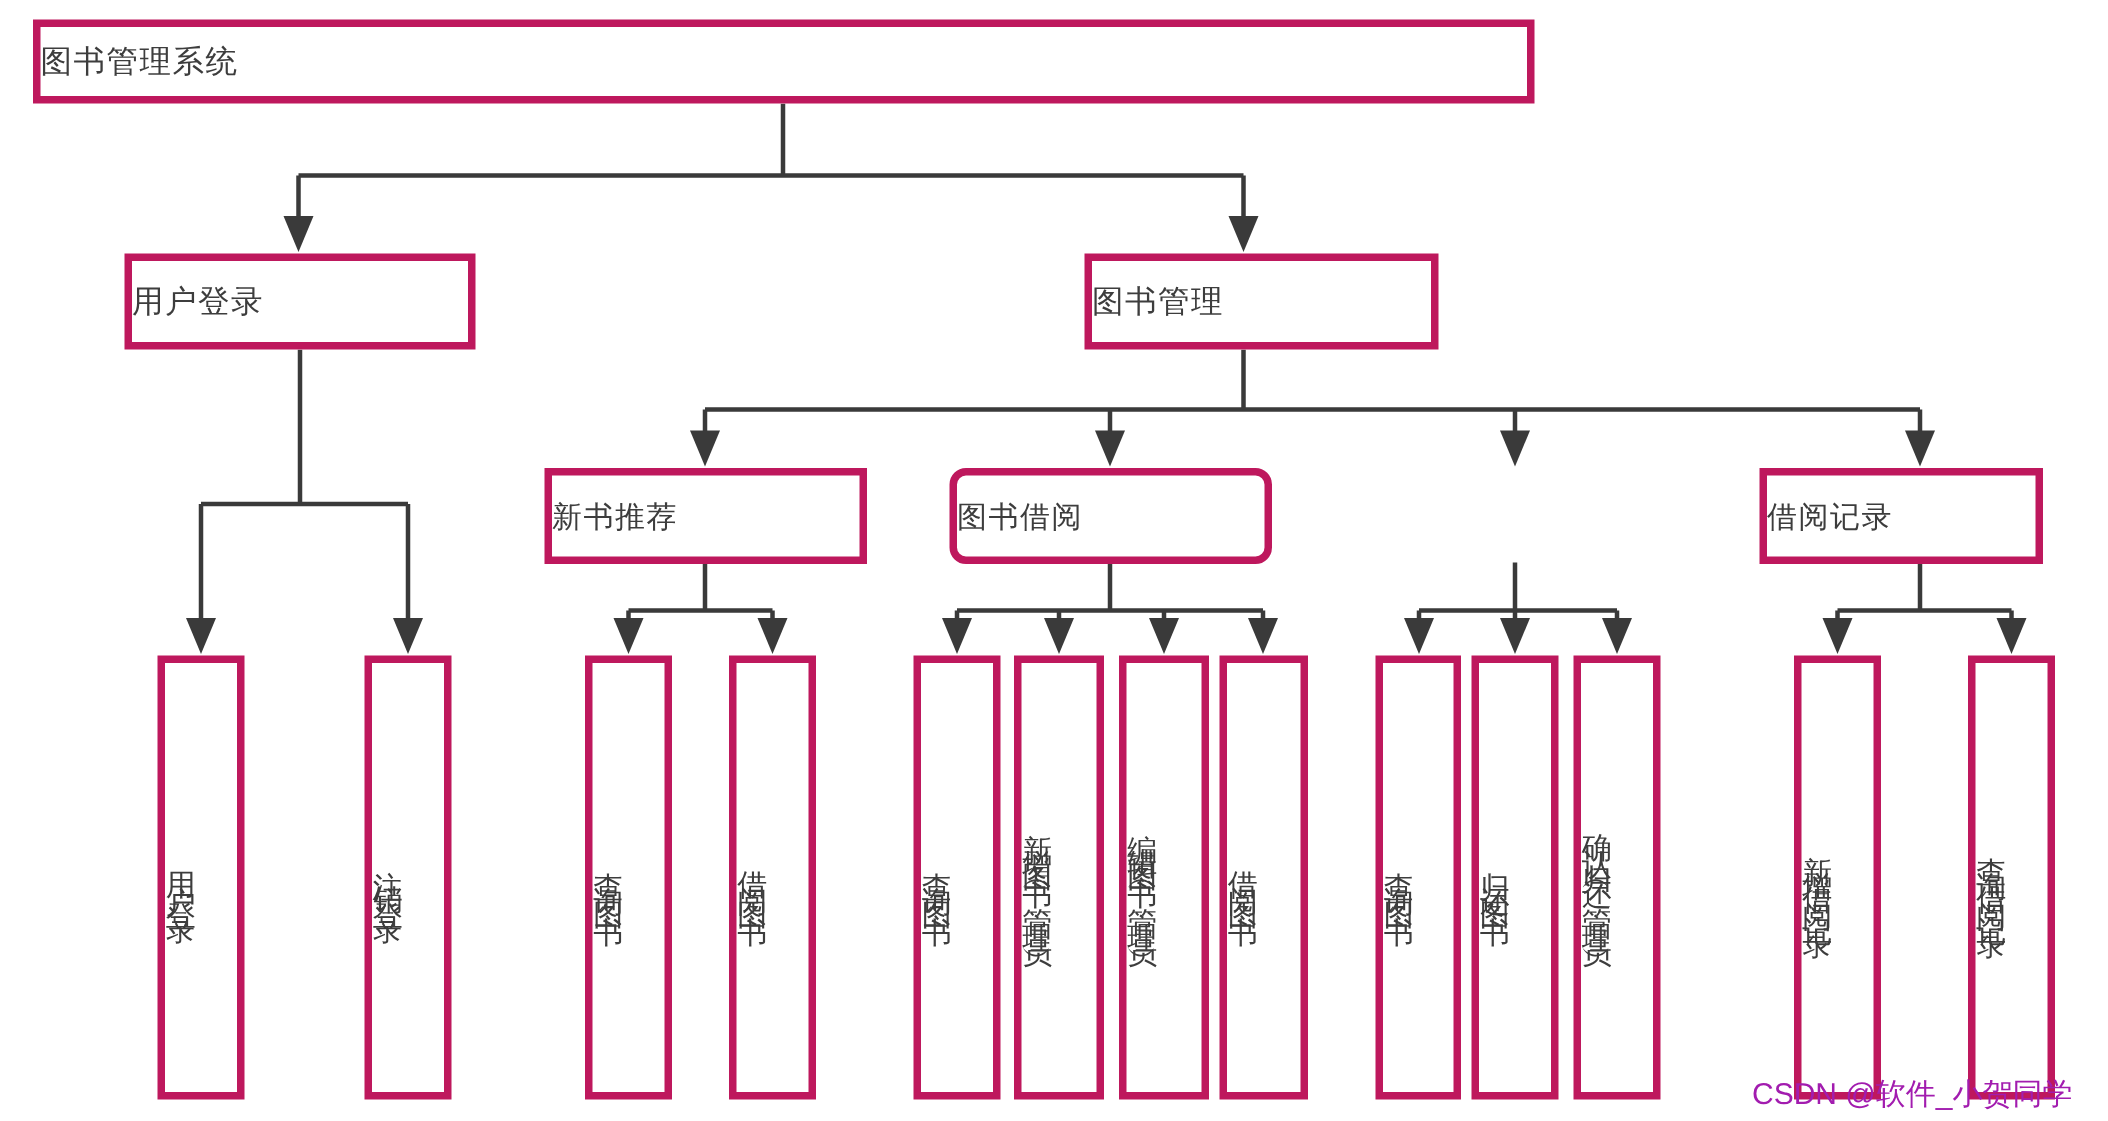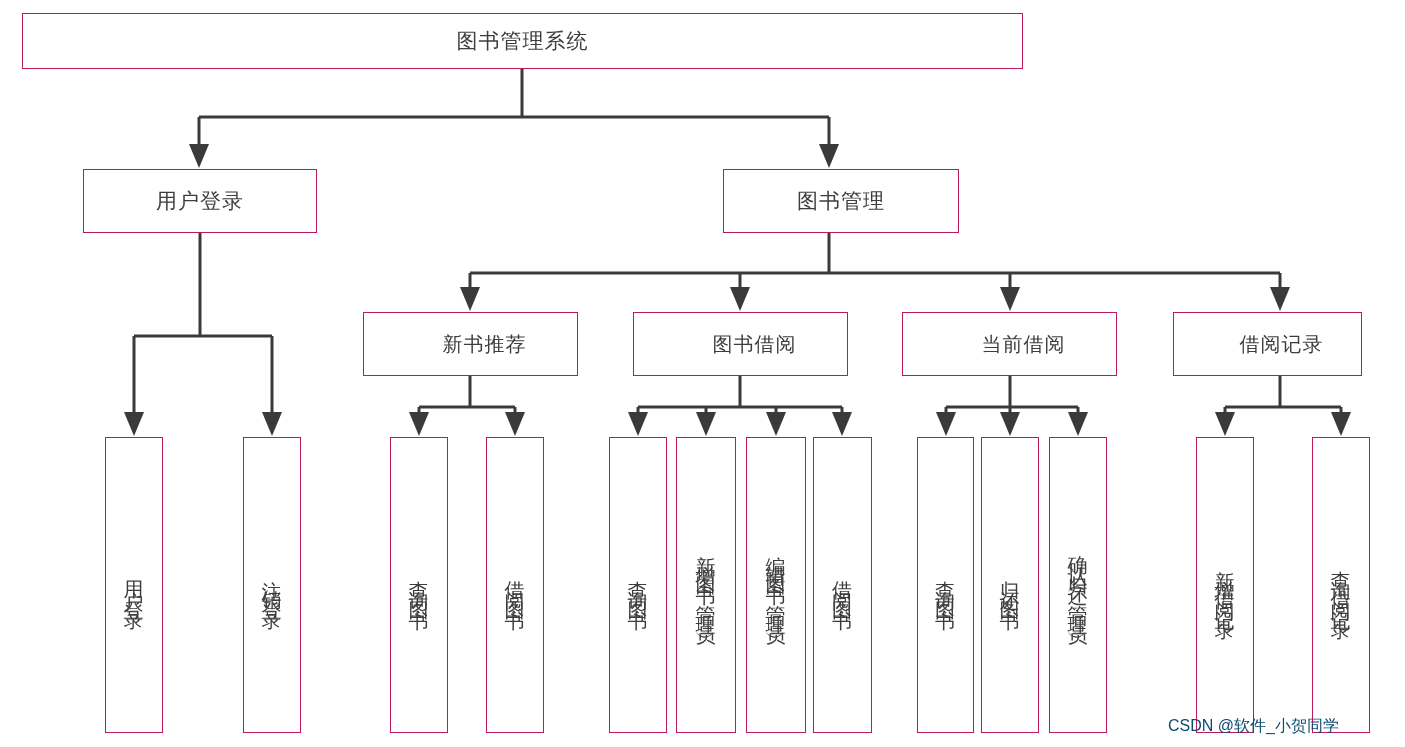--- a/index.html
+++ b/index.html
@@ -16,43 +16,42 @@
     overflow: hidden;
   }
   #connectors {
     position: absolute;
     left: 0; top: 0;
     width: 1405px; height: 747px;
   }
   .node {
     position: absolute;
     box-sizing: border-box;
-    border: 1px solid #be185d;
+    border: 5px solid #be185d;
     background: #ffffff;
     display: flex;
     align-items: center;
-    justify-content: center;
     color: #3d3d3d;
     z-index: 2;
   }
   .node.h { font-size: 21px; letter-spacing: 1px; }
-  .node.h3 { font-size: 20px; letter-spacing: 1px; padding-left: 28px; }
+  .node.h3 { font-size: 20px; letter-spacing: 1px; }
   .leaf span {
     writing-mode: vertical-rl;
     font-size: 20px;
     letter-spacing: 10px;
     color: #3d3d3d;
     line-height: 1;
   }
   .watermark {
     position: absolute;
     left: 1168px;
     top: 716px;
-    font-size: 16px;
-    color: #0c4a6e;
+    font-size: 20px;
+    color: #a21caf;
     white-space: nowrap;
     z-index: 3;
   }
   svg line, svg path { stroke: #3a3a3a; stroke-width: 3; fill: none; }
   svg polygon { fill: #3a3a3a; stroke: none; }
 </style>
 </head>
 <body>
 
 <div id="canvas">
@@ -114,25 +113,22 @@
   <div class="node h" style="left:83px; top:169px; width:234px; height:64px;">
     <span>用户登录</span>
   </div>
   <div class="node h" style="left:711px; top:169px; width:236px; height:64px;margin-left:12px;">
     <span>图书管理</span>
   </div>
 
   <div class="node h3" style="left:363px; top:312px; width:215px; height:64px;">
     <span>新书推荐</span>
   </div>
-  <div class="node h3" style="left:633px; top:312px; width:215px; height:64px;">
+  <div class="node h3" style="left:633px; top:312px; width:215px; height:64px;border-radius:11px;">
     <span>图书借阅</span>
-  </div>
-  <div class="node h3" style="left:902px; top:312px; width:215px; height:64px;">
-    <span>当前借阅</span>
   </div>
   <div class="node h3" style="left:1173px; top:312px; width:189px; height:64px;">
     <span>借阅记录</span>
   </div>
 
   <div class="node leaf" style="left:105px; top:437px; width:58px; height:296px;">
     <span>用户登录</span>
   </div>
   <div class="node leaf" style="left:243px; top:437px; width:58px; height:296px;">
     <span>注销登录</span>

